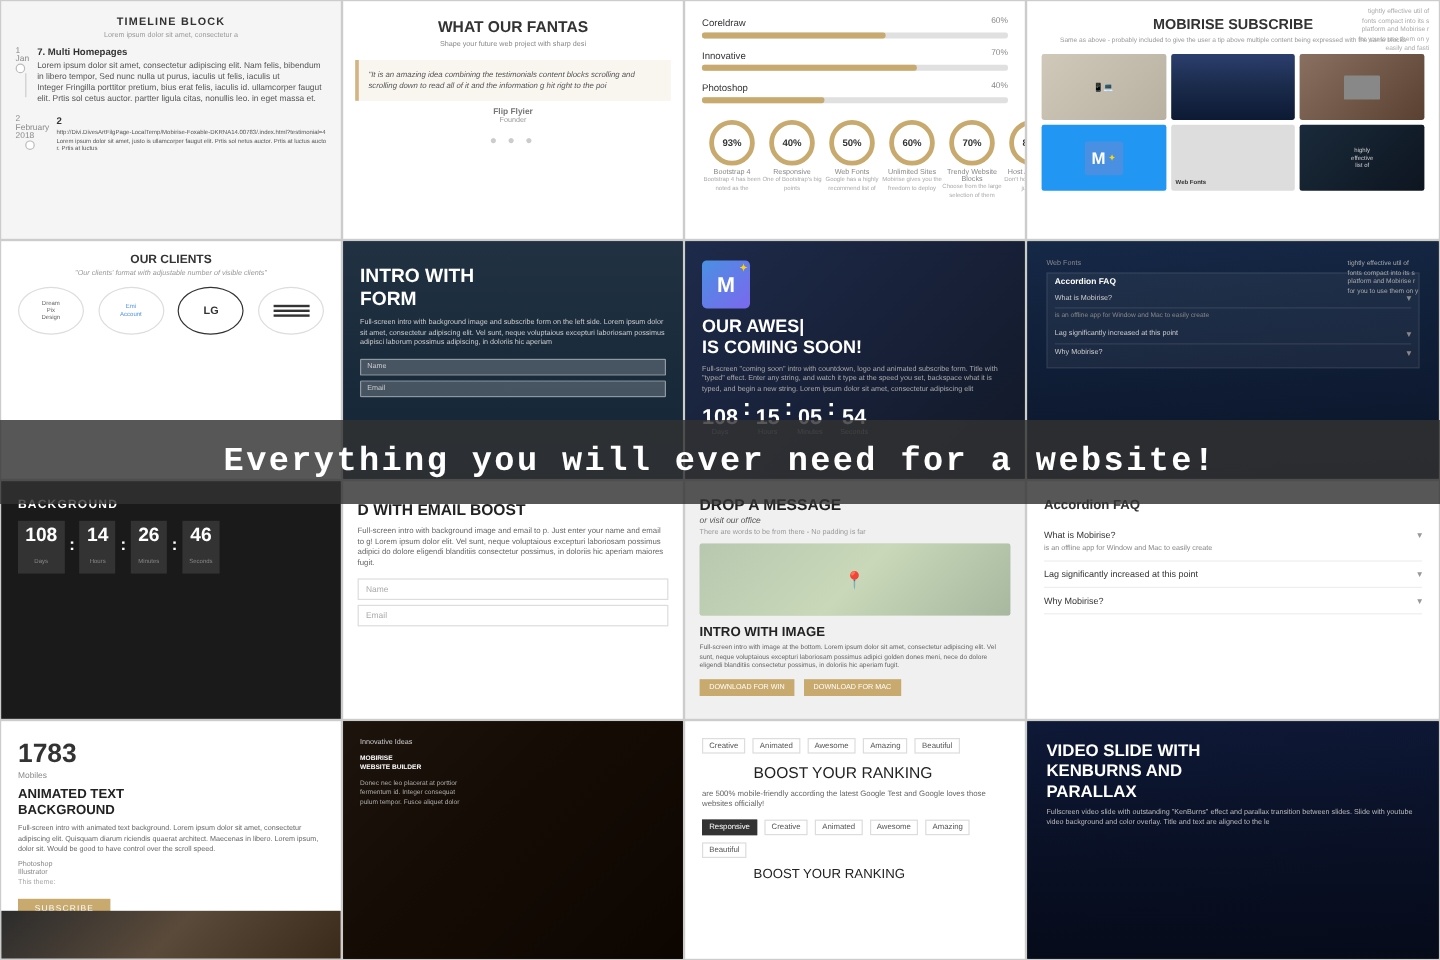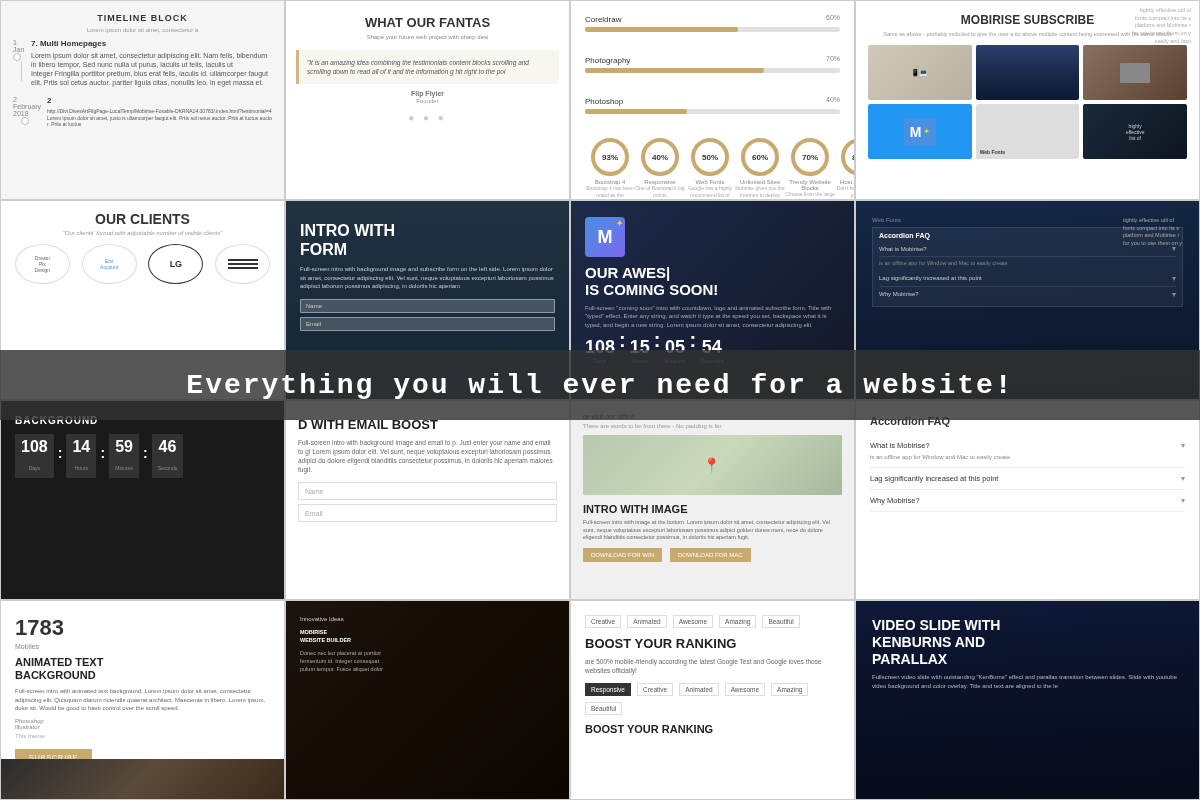--- a/index.html
+++ b/index.html
@@ -119,21 +119,21 @@
     }
 
     
     .panel-skills {
       background: #fff;
       grid-column: 3;
       grid-row: 1;
       padding: 14px 14px;
     }
     .skill-item {
-      margin-bottom: 24px;
+      margin-bottom: 10px;
     }
     .skill-label {
       font-size: 8px;
       color: #333;
       margin-bottom: 3px;
     }
     .skill-bar-bg {
       background: #e0e0e0;
       height: 5px;
       border-radius: 2px;
@@ -222,21 +222,21 @@
 
     
     .panel-clients {
       background: #fff;
       grid-column: 1;
       grid-row: 2;
       padding: 10px;
       text-align: center;
     }
     .panel-clients h3 {
-      font-size: 14px;
+      font-size: 10px;
       color: #333;
       font-weight: 700;
       margin-bottom: 3px;
     }
     .panel-clients .sub {
       font-size: 6px;
       color: #999;
       margin-bottom: 8px;
       font-style: italic;
     }
@@ -544,23 +544,24 @@
       border: 1px solid #ddd;
       cursor: pointer;
     }
     .tab-item.active {
       background: #333;
       color: #fff;
       border-color: #333;
     }
     .panel-boost h2 {
       font-size: 13px;
-      font-weight: 700;
+      font-weight: 400;
       color: #222;
       margin-bottom: 6px;
+      margin-left: 43px;
     }
     .panel-boost p {
       font-size: 6.5px;
       color: #666;
       line-height: 1.4;
     }
 
     
     .panel-video-slide {
       background: linear-gradient(135deg, #1a2a4a 0%, #0d1525 100%);
@@ -696,21 +697,21 @@
         <div style="display:flex;justify-content:space-between;">
           <span class="skill-label">Coreldraw</span>
           <span class="skill-pct">60%</span>
         </div>
         <div class="skill-bar-bg">
           <div class="skill-bar-fill" style="width:60%;"></div>
         </div>
       </div>
       <div class="skill-item">
         <div style="display:flex;justify-content:space-between;">
-          <span class="skill-label">Photography</span>
+          <span class="skill-label">Innovative</span>
           <span class="skill-pct">70%</span>
         </div>
         <div class="skill-bar-bg">
           <div class="skill-bar-fill" style="width:70%;"></div>
         </div>
       </div>
       <div class="skill-item">
         <div style="display:flex;justify-content:space-between;">
           <span class="skill-label">Photoshop</span>
           <span class="skill-pct">40%</span>
@@ -887,39 +888,40 @@
           <span class="cnt-num">108</span>
           <span class="cnt-lbl">Days</span>
         </div>
         <div class="cnt-sep">:</div>
         <div class="cnt-block">
           <span class="cnt-num">14</span>
           <span class="cnt-lbl">Hours</span>
         </div>
         <div class="cnt-sep">:</div>
         <div class="cnt-block">
-          <span class="cnt-num">59</span>
+          <span class="cnt-num">26</span>
           <span class="cnt-lbl">Minutes</span>
         </div>
         <div class="cnt-sep">:</div>
         <div class="cnt-block">
           <span class="cnt-num">46</span>
           <span class="cnt-lbl">Seconds</span>
         </div>
       </div>
     </div>
 
     <div class="panel panel-email-form">
       <h2>D WITH EMAIL BOOST</h2>
       <p>Full-screen intro with background image and email to p. Just enter your name and email to g! Lorem ipsum dolor elit. Vel sunt, neque voluptaious excepturi laboriosam possimus adipici do dolore eligendi blanditiis consectetur possimus, in doloriis hic aperiam maiores fugit.</p>
       <div class="email-field">Name</div>
       <div class="email-field">Email</div>
     </div>
 
     <div class="panel" style="background:#f0f0f0;grid-column:3;grid-row:3;padding:12px;">
+      <h2 style="font-size:13px;font-weight:900;color:#222;margin-bottom:3px;">DROP A MESSAGE</h2>
       <div style="font-size:7px;color:#555;margin-bottom:3px;font-style:italic;">or visit our office</div>
       <div style="font-size:6px;color:#999;margin-bottom:6px;">There are words to be from there - No padding is far</div>
       <div class="map-area">
         <div style="position:absolute;inset:0;background:linear-gradient(135deg,#b8c8b0,#c8d8b8,#a8b8a0);"></div>
         <div style="position:absolute;top:50%;left:50%;transform:translate(-50%,-50%);font-size:14px;">📍</div>
       </div>
       <div style="margin-top:8px;">
         <h2 style="font-size:11px;font-weight:900;color:#222;margin-bottom:4px;">INTRO WITH IMAGE</h2>
         <p style="font-size:5.5px;color:#666;line-height:1.4;margin-bottom:6px;">Full-screen intro with image at the bottom. Lorem ipsum dolor sit amet, consectetur adipiscing elit. Vel sunt, neque voluptaious excepturi laboriosam possimus adipici golden dones meni, nece do dolore eligendi blanditiis consectetur possimus, in doloriis hic aperiam fugit.</p>
         <div style="display:flex;gap:4px;">

